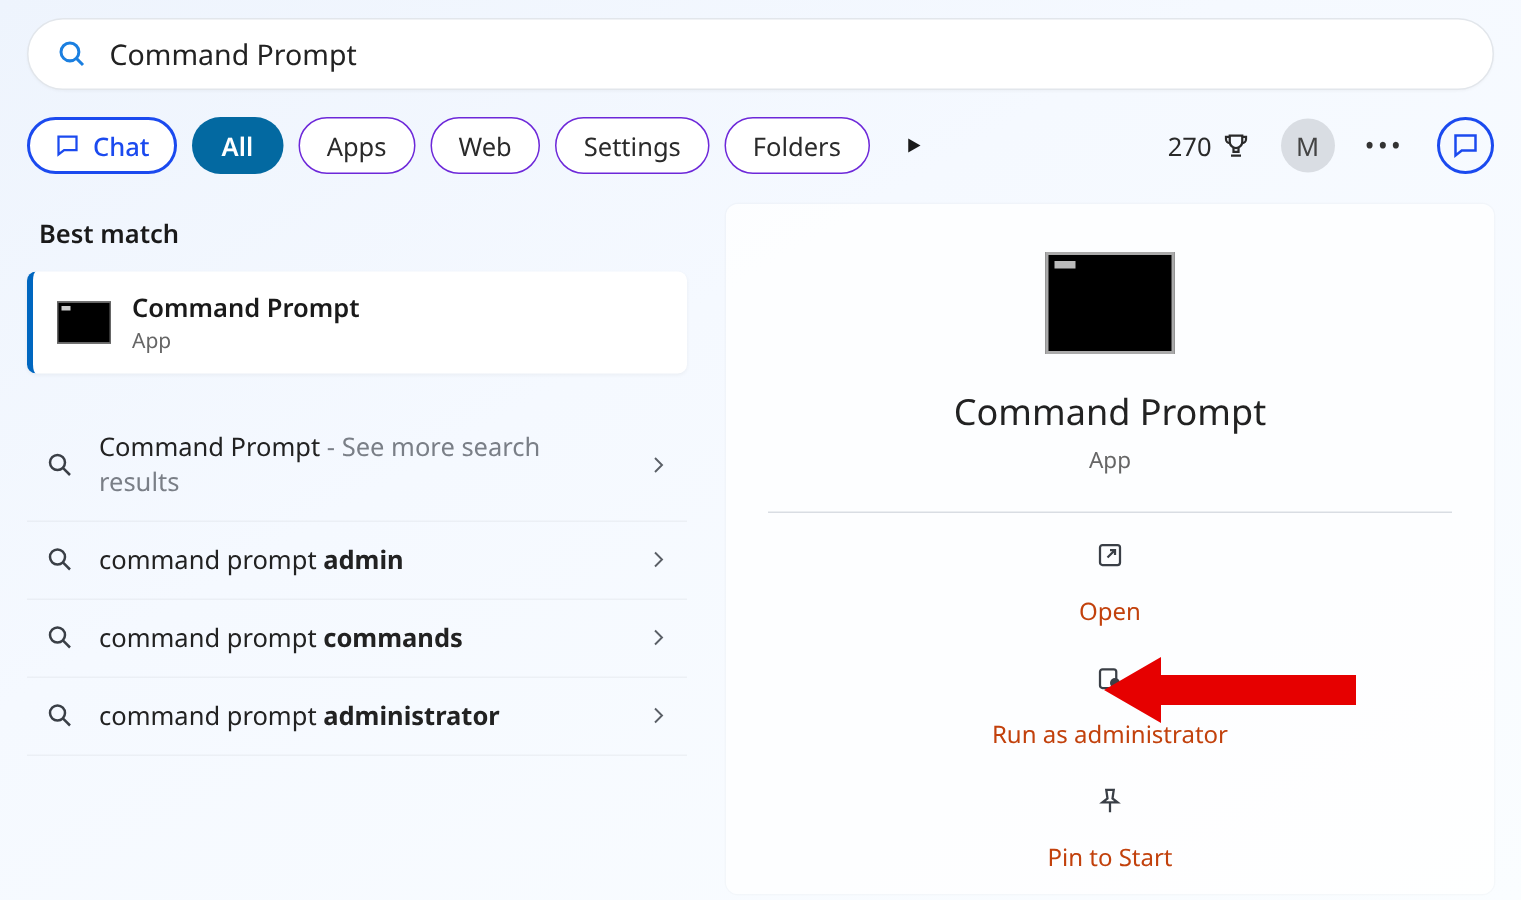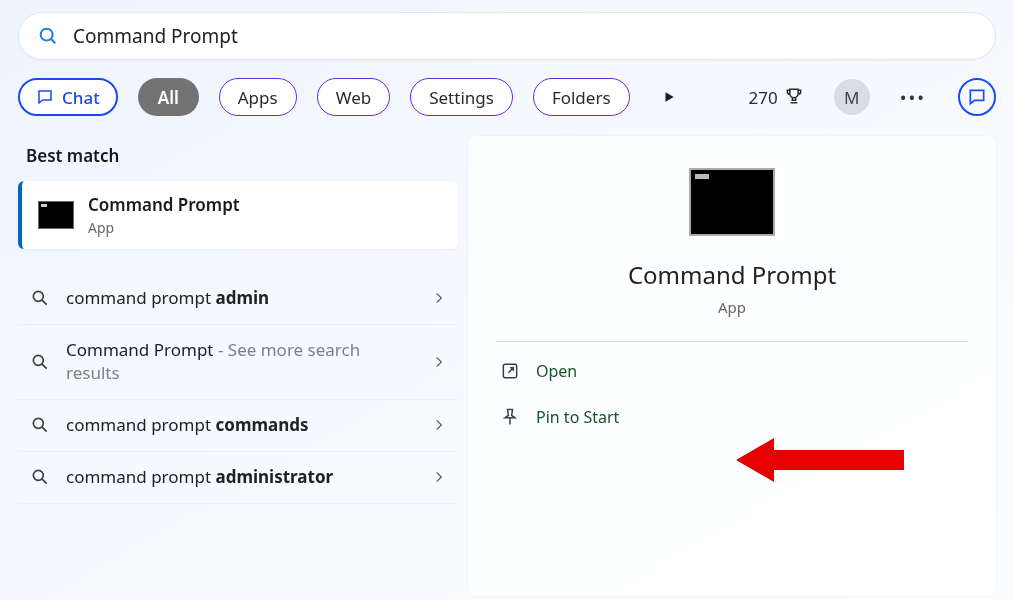--- a/index.html
+++ b/index.html
@@ -32,58 +32,58 @@
     font-size: 19px;
     color: #222;
     background: transparent;
   }
 
   
   .filter-row {
     margin: 16px 18px 0 18px;
     display: flex;
     align-items: center;
-    gap: 20px;
+    gap: 10px;
     height: 42px;
   }
   .pill {
     height: 38px;
     padding: 0 18px;
     border-radius: 20px;
     border: 1px solid #6d28d9;
     background: #fff;
     font-size: 17px;
     color: #2a2a2a;
     display: inline-flex;
     align-items: center;
     gap: 8px;
     cursor: pointer;
   }
   .pill.chat { border: 2px solid #1b4aef; color: #1b4aef; font-weight: 500; padding:0 16px;}
-  .pill.all  { background: #737373; color: #fff; border: none; font-weight: 600; padding:0 20px;}
+  .pill.all  { background: #0369a1; color: #fff; border: none; font-weight: 600; padding:0 20px;}
   .filter-more {
     width: 26px; height: 26px;
     display: flex; align-items: center; justify-content: center;
     cursor: pointer; margin-left: 6px;
   }
   .spacer { flex: 1; }
-  .points { display: flex; align-items: flex-start; gap: 6px; font-size: 17px; color: #2a2a2a; }
+  .points { display: flex; align-items: center; gap: 6px; font-size: 17px; color: #2a2a2a; }
   .avatar {
     width: 36px; height: 36px; border-radius: 50%;
     background: #d9dde3; display: flex; align-items: center; justify-content: center;
     font-size: 17px; color: #444; margin-left: 10px; cursor: pointer;
   }
   .dots { margin: 0 8px 0 10px; cursor: pointer; font-size: 18px; letter-spacing: 2px; color: #333; }
   .bing-bubble {
     width: 38px; height: 38px; border-radius: 50%; border: 2px solid #1b4aef;
     display: flex; align-items: center; justify-content: center; margin-left: 4px; cursor: pointer;
   }
 
   
-  .content { display: flex; margin: 18px 18px 0 18px; gap: 10px; height: calc(100% - 140px); justify-content: space-between; }
+  .content { display: flex; margin: 18px 18px 0 18px; gap: 26px; height: calc(100% - 140px); justify-content: space-between; }
   .left { width: 440px; }
   .right {
     flex: 1;
     background: rgba(255,255,255,0.75);
     border-radius: 8px;
     padding: 28px 28px 8px 28px;
     position: relative;
     box-shadow: 0 0 0 1px rgba(0,0,0,0.02);
   }
 
@@ -127,21 +127,21 @@
     margin: 4px auto 22px auto; position: relative;
   }
   .detail-icon::before {
     content:""; position:absolute; top:4px; left:4px; width:14px; height:5px; background:#bbb;
   }
   .detail-title { font-size: 24px; text-align: center; color: #222; }
   .detail-sub { font-size: 15px; text-align: center; color: #666; margin-top: 6px; }
   .divider { height: 1px; background: #d9dde3; margin: 24px 0 6px 0; }
   .action {
     display: flex; align-items: center; gap: 16px;
-    padding: 12px 4px; font-size: 16px; color: #14532d; cursor: pointer;
+    padding: 12px 4px; font-size: 16px; color: #c2410c; cursor: pointer; flex-direction: column;
   }
   .action svg { width: 20px; height: 20px; stroke: #3a3f46; }
 
   
   .arrow {
     position: absolute; right: 90px; top: 294px; pointer-events: none;
   }
 </style>
 </head>
 <body>
@@ -214,31 +214,31 @@
       </div>
     </div>
 
 
     <div id="web-list">
         <div class="web-item">
           <svg viewBox="0 0 24 24" class="mag">
             <circle cx="10" cy="10" r="6" fill="none" stroke="#3a3f46" stroke-width="2"></circle>
             <line x1="20" y1="20" x2="14.5" y2="14.5" stroke="#3a3f46" stroke-width="2"></line>
           </svg>
+          <div class="web-text"><span>Command Prompt</span><span class="muted"> - See more search results</span></div>
+          <svg width="14" height="14" viewBox="0 0 24 24" class="chev">
+            <path d="M8 4l8 8-8 8" fill="none" stroke="#5a5f66" stroke-width="2.2"></path>
+          </svg>
+        </div>
+        <div class="web-item">
+          <svg viewBox="0 0 24 24" class="mag">
+            <circle cx="10" cy="10" r="6" fill="none" stroke="#3a3f46" stroke-width="2"></circle>
+            <line x1="20" y1="20" x2="14.5" y2="14.5" stroke="#3a3f46" stroke-width="2"></line>
+          </svg>
           <div class="web-text"><span>command prompt </span><b>admin</b></div>
-          <svg width="14" height="14" viewBox="0 0 24 24" class="chev">
-            <path d="M8 4l8 8-8 8" fill="none" stroke="#5a5f66" stroke-width="2.2"></path>
-          </svg>
-        </div>
-        <div class="web-item">
-          <svg viewBox="0 0 24 24" class="mag">
-            <circle cx="10" cy="10" r="6" fill="none" stroke="#3a3f46" stroke-width="2"></circle>
-            <line x1="20" y1="20" x2="14.5" y2="14.5" stroke="#3a3f46" stroke-width="2"></line>
-          </svg>
-          <div class="web-text"><span>Command Prompt</span><span class="muted"> - See more search results</span></div>
           <svg width="14" height="14" viewBox="0 0 24 24" class="chev">
             <path d="M8 4l8 8-8 8" fill="none" stroke="#5a5f66" stroke-width="2.2"></path>
           </svg>
         </div>
         <div class="web-item">
           <svg viewBox="0 0 24 24" class="mag">
             <circle cx="10" cy="10" r="6" fill="none" stroke="#3a3f46" stroke-width="2"></circle>
             <line x1="20" y1="20" x2="14.5" y2="14.5" stroke="#3a3f46" stroke-width="2"></line>
           </svg>
           <div class="web-text"><span>command prompt </span><b>commands</b></div>
@@ -267,20 +267,27 @@
 
     <div class="action">
       <svg viewBox="0 0 24 24" fill="none" stroke-width="1.8">
         <rect x="4" y="4" width="16" height="16" rx="2"></rect>
           <path d="M10 14l6-6M12 8h4v4"></path>
       </svg>
       <span>Open</span>
     </div>
     <div class="action">
       <svg viewBox="0 0 24 24" fill="none" stroke-width="1.8">
+        <rect x="4" y="5" width="13" height="15" rx="2"></rect>
+          <circle cx="16" cy="16" r="4" fill="#3a3f46" stroke="none"></circle>
+      </svg>
+      <span>Run as administrator</span>
+    </div>
+    <div class="action">
+      <svg viewBox="0 0 24 24" fill="none" stroke-width="1.8">
         <path d="M9 3h6l-1 7 4 3H6l4-3-1-7zM12 13v8"></path>
       </svg>
       <span>Pin to Start</span>
     </div>
 
     <svg class="arrow" width="170" height="60" viewBox="0 0 170 60">
       <defs></defs>
       <polygon points="0,30 38,8 38,20 168,20 168,40 38,40 38,52" fill="#e60000"></polygon>
     </svg>
   </div>

